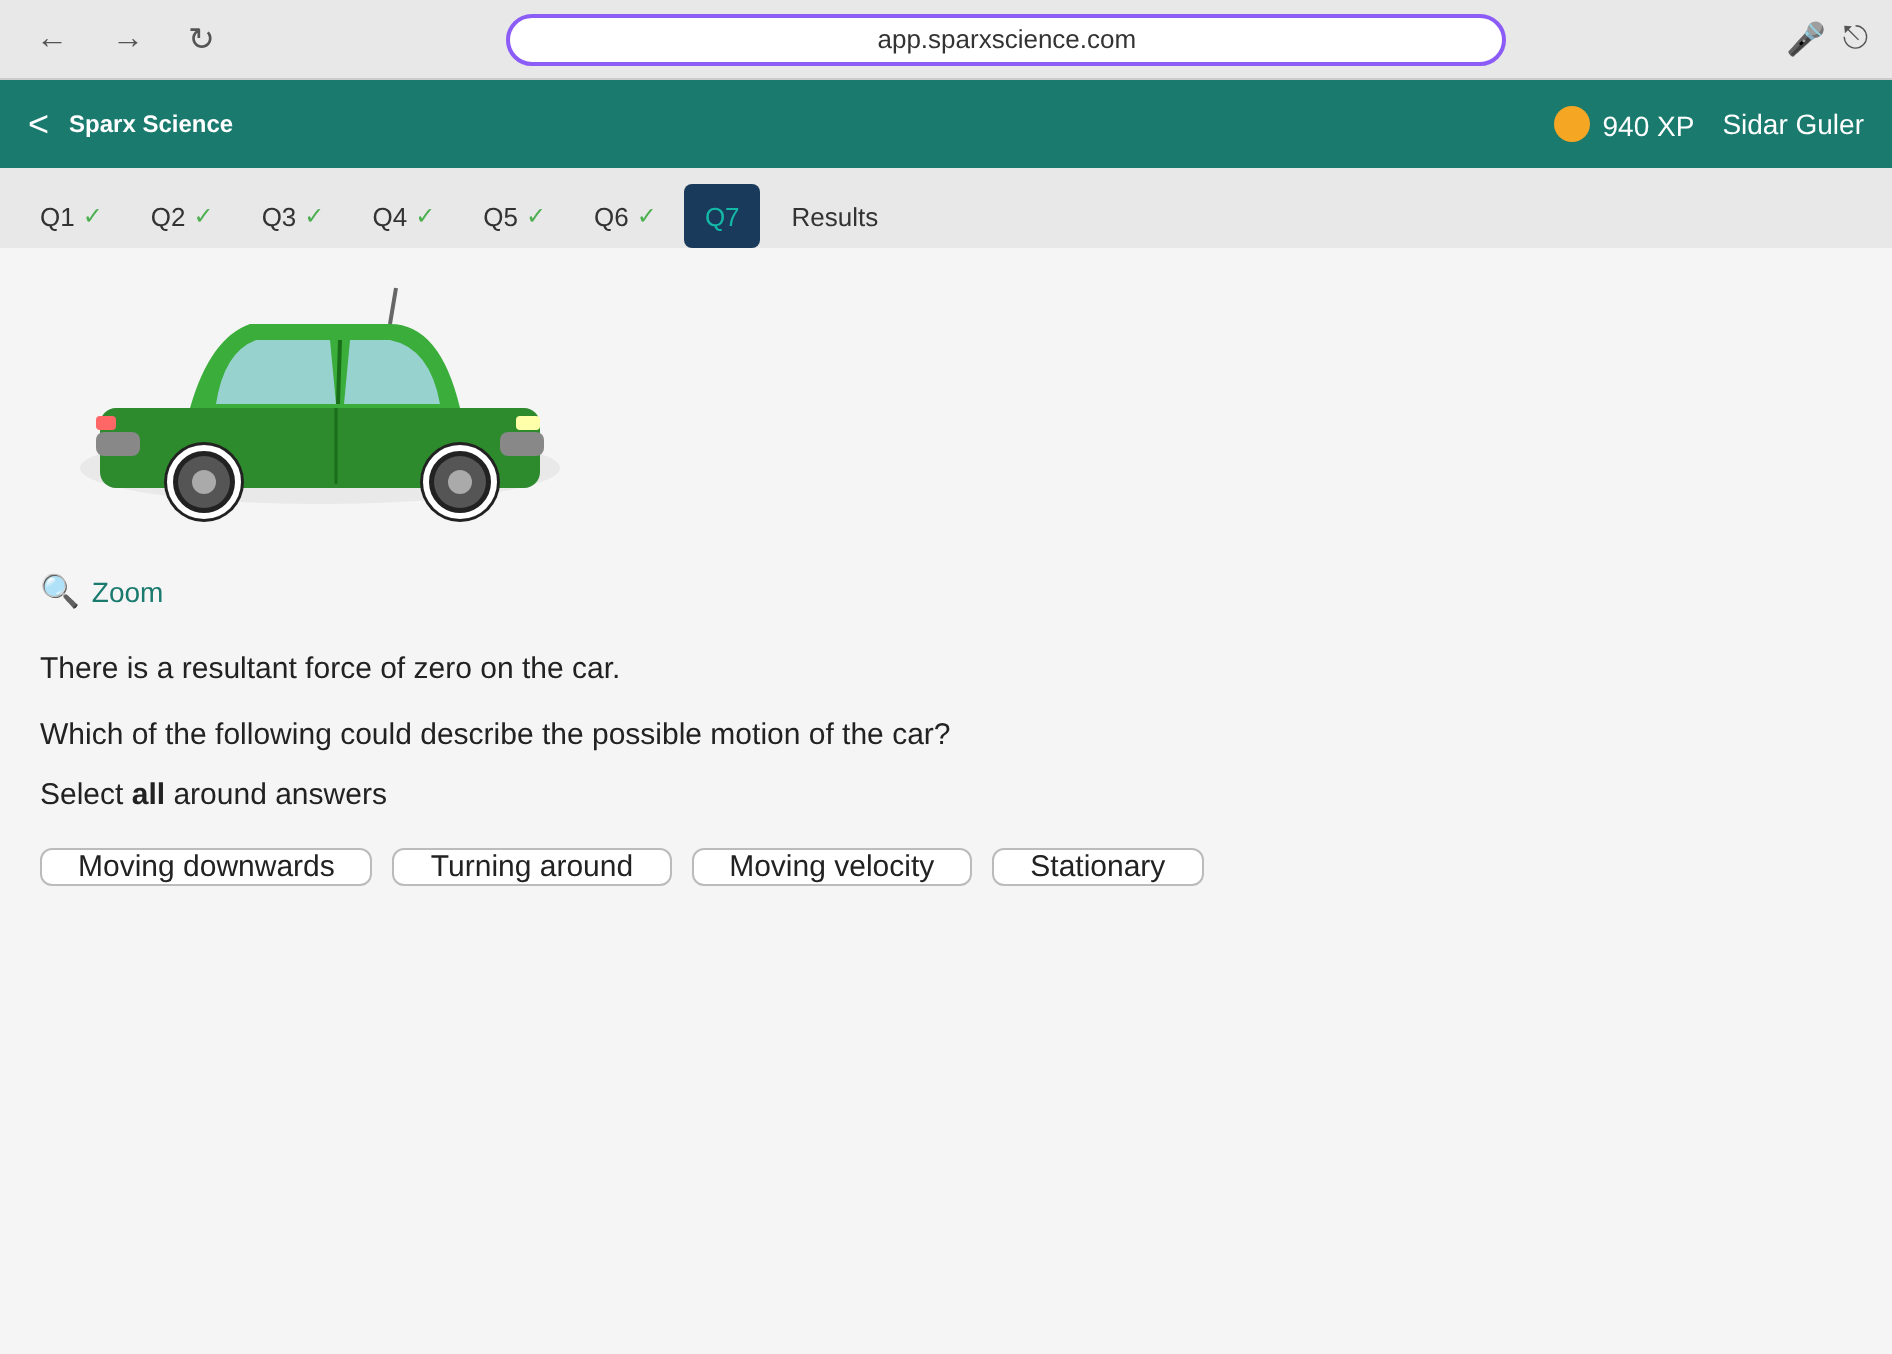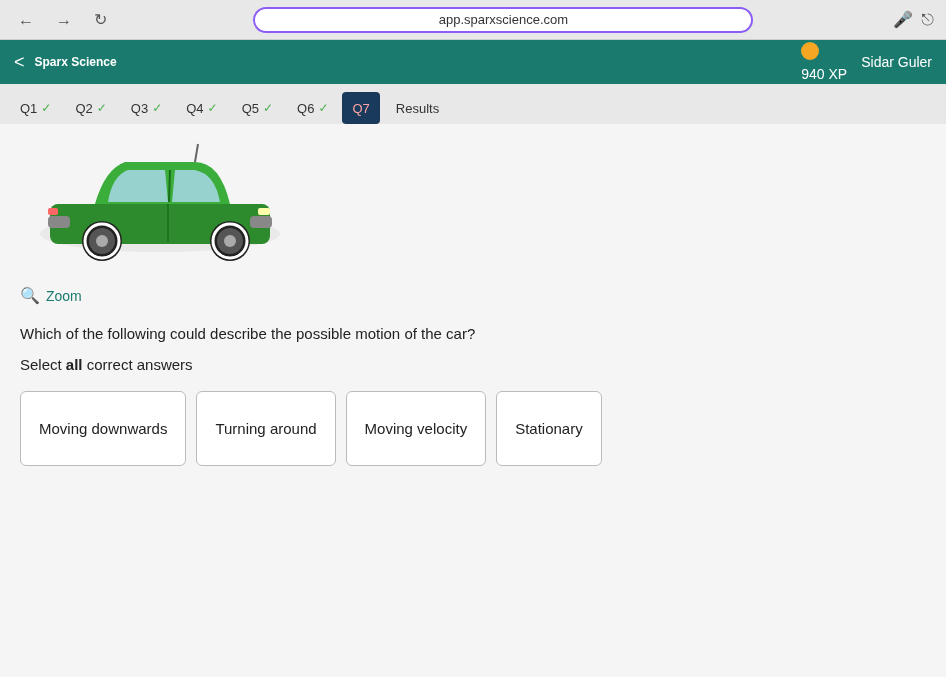--- a/index.html
+++ b/index.html
@@ -79,23 +79,22 @@
       flex: 1;
     }
     .sparx-right {
       display: flex;
       align-items: center;
       gap: 14px;
       font-size: 14px;
     }
     .xp-badge {
       display: flex;
-      align-items: flex-start;
+      align-items: flex-end;
       gap: 6px;
-      flex-direction: column;
     }
     .xp-icon {
       width: 18px;
       height: 18px;
       background: #f5a623;
       border-radius: 50%;
     }
 
     
     .tabs-bar {
@@ -114,21 +113,21 @@
       font-size: 13px;
       border-radius: 4px;
       cursor: pointer;
       color: #333;
       background: none;
       border: none;
       gap: 4px;
     }
     .tab.active {
       background: #1a3a5c;
-      color: #fca5a5;
+      color: #14b8a6;
     }
     .tab .check {
       color: #4caf50;
       font-size: 12px;
     }
     .tab-results {
       background: none;
       border: none;
       padding: 0 12px;
       height: 32px;
@@ -193,21 +192,21 @@
     .answers-row {
       display: flex;
       flex-wrap: wrap;
       gap: 10px;
       margin-bottom: 10px;
     }
     .answer-btn {
       background: white;
       border: 1.5px solid #bbb;
       border-radius: 6px;
-      padding: 28px 18px;
+      padding: 0 18px;
       font-size: 15px;
       cursor: pointer;
       color: #222;
       white-space: nowrap;
     }
   </style>
 </head>
 <body>
 
 <div class="browser-bar">
@@ -304,24 +303,25 @@
 
       <line x1="175" y1="28" x2="178" y2="10" stroke="#666" stroke-width="2"></line>
     </svg>
   </div>
 
   <button class="zoom-btn">
     <span style="font-size:16px;">🔍</span>
     <span>Zoom</span>
   </button>
 
+  <p class="question-text">There is a resultant force of zero on the car.</p>
   <p class="question-text">Which of the following could describe the possible motion of the car?</p>
 
   <p class="select-all-text">
-    <span>Select </span><strong>all</strong><span> correct answers</span>
+    <span>Select </span><strong>all</strong><span> around answers</span>
   </p>
 
   <div class="answers-row">
     <button class="answer-btn">Moving downwards</button>
     <button class="answer-btn">Turning around</button>
     <button class="answer-btn">Moving velocity</button>
     <button class="answer-btn">Stationary</button>
   </div>
 
 

